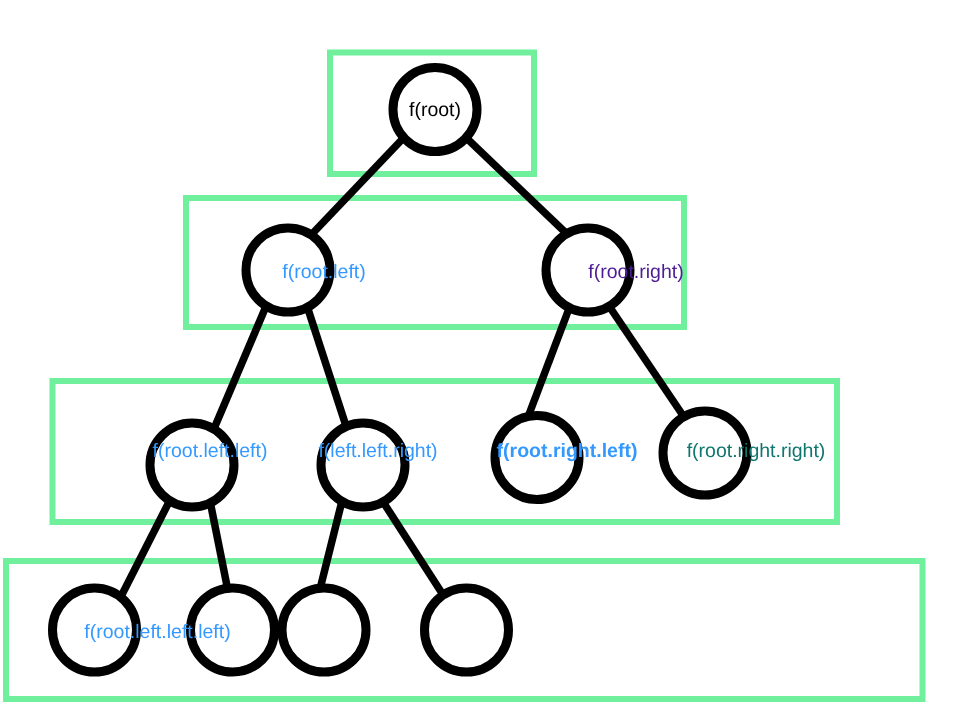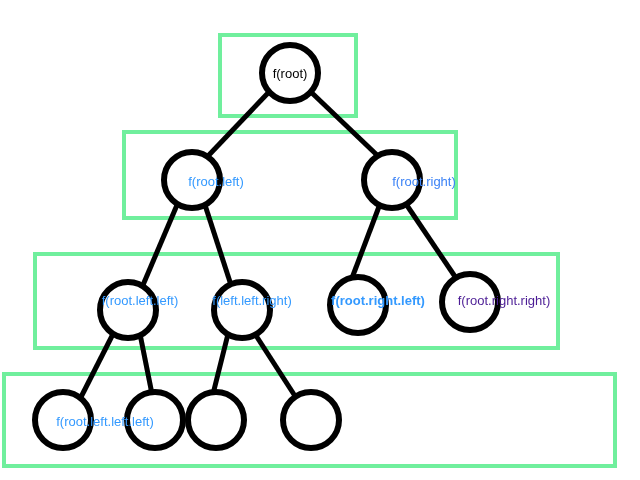--- a/index.html
+++ b/index.html
@@ -84,21 +84,21 @@
         <circle cx="63" cy="420" r="28" fill="none" stroke="#000000" stroke-width="6"></circle>
         <circle cx="155" cy="420" r="28" fill="none" stroke="#000000" stroke-width="6"></circle>
         <circle cx="216" cy="420" r="28" fill="none" stroke="#000000" stroke-width="6"></circle>
         <circle cx="311" cy="420" r="28" fill="none" stroke="#000000" stroke-width="6"></circle>
       </g>
   </svg>
 
   <div id="labels">
       <div class="node-label root" style="left: 290px; top: 73px; color: rgb(0, 0, 0);">f(root)</div>
       <div class="node-label desc" style="left: 196px; top: 181px; color: rgb(51, 153, 255);">f(root.left)</div>
-      <div class="node-label desc" style="left: 404px; top: 181px; color: #3b82f6;">f(root.right)</div>
+      <div class="node-label desc" style="left: 404px; top: 181px; color: #4c1d95;">f(root.right)</div>
       <div class="node-label desc" style="left: 120px; top: 300px; color: rgb(51, 153, 255); text-align: center;">f(root.left.left)</div>
       <div class="node-label desc" style="left: 232px; top: 300px; color: rgb(51, 153, 255);">f(left.left.right)</div>
       <div class="node-label desc" style="left: 358px; top: 300px; color: rgb(51, 153, 255); font-weight: bold;">f(root.right.left)</div>
-      <div class="node-label desc" style="left: 484px; top: 300px; color: #4c1d95;">f(root.right.right)</div>
+      <div class="node-label desc" style="left: 484px; top: 300px; color: #0f766e;">f(root.right.right)</div>
       <div class="node-label desc" style="left: 62px; top: 421px; color: rgb(51, 153, 255); margin-left: 23px;">f(root.left.left.left)</div>
     </div>
 
 </div>
 
 </body></html>

